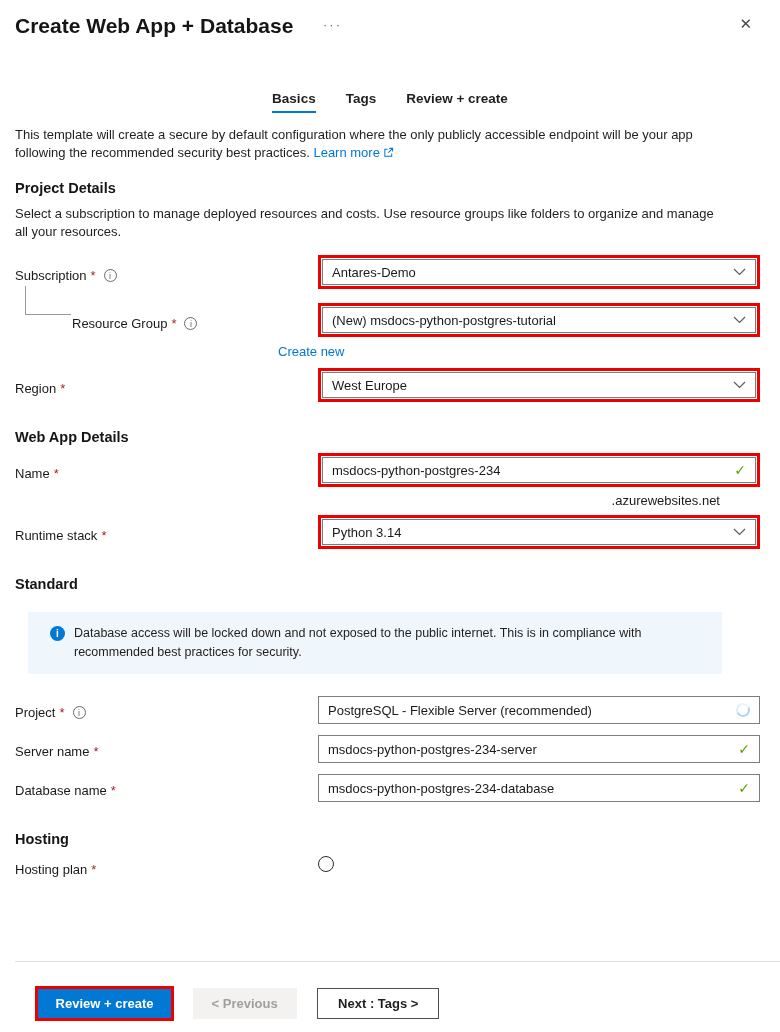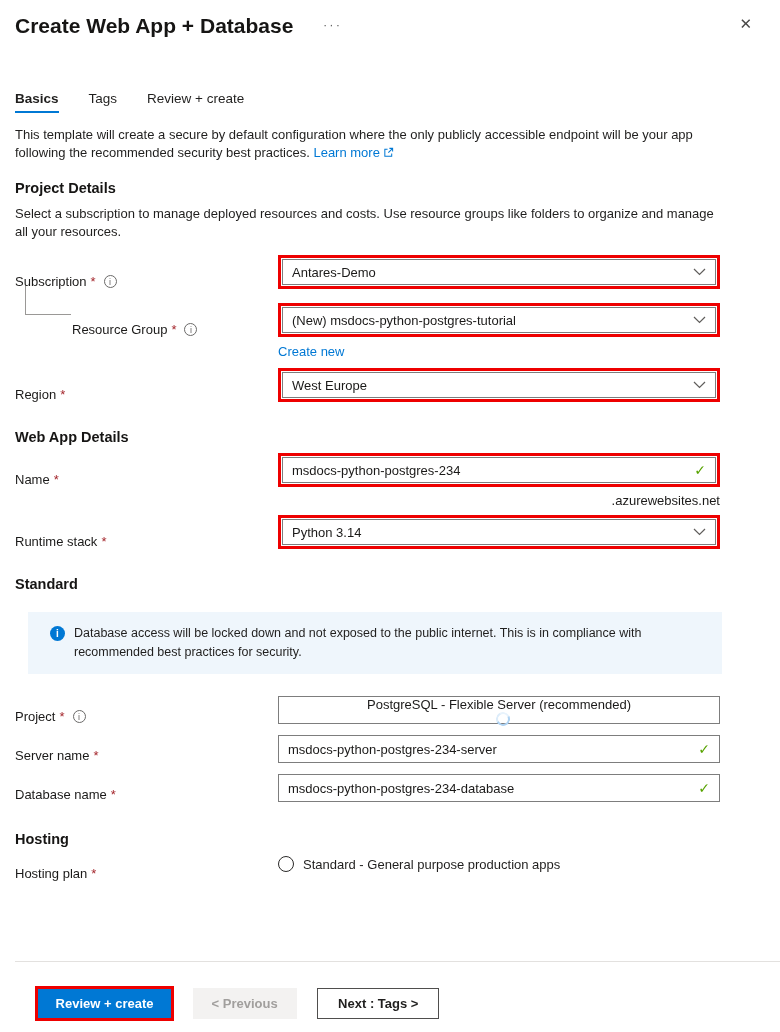--- a/index.html
+++ b/index.html
@@ -19,36 +19,36 @@
   }
   .page{width:780px;height:1032px;position:relative;}
 
   
   .header{padding:12px 15px 0 15px;position:relative;}
   .title{font-size:21px;font-weight:700;color:#161514;display:inline-block;line-height:28px;margin:0;}
   .ellipsis-btn{display:inline-block;margin-left:26px;color:#666;font-size:13px;letter-spacing:2px;vertical-align:4px;cursor:pointer;}
   .close-btn{position:absolute;top:14px;right:26px;font-size:15px;color:#494847;cursor:pointer;background:none;border:none;padding:2px;line-height:1;}
 
   
-  .tabs{margin:51px 15px 0 15px;display:flex;gap:30px;}
-  .tab{padding-bottom:5px;font-size:13.5px;color:#201f1e;cursor:pointer;border-bottom:2.5px solid transparent;}
+  .tabs{margin:51px 15px 0 15px;display:flex;gap:30px;justify-content:center;}
+  .tab{padding-bottom:5px;font-size:13.5px;color:#201f1e;cursor:pointer;border-bottom:2.5px solid transparent;font-weight:bold;}
   .tab.active{font-weight:700;border-bottom-color:var(--blue);}
 
   
   .intro{margin:13px 15px 0 15px;width:706px;line-height:18px;color:#201f1e;}
   .link{color:var(--blue);text-decoration:none;cursor:pointer;}
   .ext-icon{display:inline-block;vertical-align:-1px;margin-left:3px;}
 
   
   .section-heading{margin:18px 15px 0 15px;font-size:14.5px;font-weight:700;color:#161514;}
   .section-desc{margin:9px 15px 0 15px;width:706px;line-height:18px;color:#201f1e;}
 
   
   .form{margin-left:15px;}
-  .row{display:flex;align-items:flex-end;position:relative;}
+  .row{display:flex;align-items:center;position:relative;gap:40px;}
   .lbl-cell{flex:0 0 263px;padding-top:7px;display:flex;align-items:center;}
   .lbl-cell .req{color:#a4262c;margin-left:4px;}
   .info-icon{width:13px;height:13px;border:1px solid #6b6a69;border-radius:50%;margin-left:8px;
     display:inline-flex;align-items:center;justify-content:center;font-size:9px;color:#6b6a69;cursor:pointer;flex:0 0 13px;}
   .info-icon::before{content:"i";font-style:normal;}
   .ctrl-cell{flex:0 0 442px;}
   .annot{border:3px solid var(--red);padding:1px;background:#fff;}
   .field{height:26px;width:100%;border:1px solid var(--gray-border);background:#fff;
     display:flex;align-items:center;justify-content:space-between;padding:0 9px;font-size:13px;color:#1b1a19;cursor:pointer;}
   .chev{flex:0 0 auto;margin-left:8px;}
@@ -229,21 +229,21 @@
 
   <div class="form">
 
     <div class="row" style="margin-top:22px;">
       <div class="lbl-cell" style="padding-top:5px;">
         <span>Project</span>
           <span class="req">*</span>
         <span class="info-icon"></span>
       </div>
       <div class="ctrl-cell">
-        <div class="field" style="height:28px;flex-direction:column;">
+        <div class="field" style="height:28px;">
           <span>PostgreSQL - Flexible Server (recommended)</span>
           <span class="spinner"></span>
         </div>
       </div>
     </div>
 
     <div class="row" style="margin-top:11px;">
       <div class="lbl-cell" style="padding-top:5px;">
         <span>Server name</span>
           <span class="req">*</span>
@@ -272,21 +272,20 @@
     <div class="section-heading" style="margin-left:0;margin-top:29px;">Hosting</div>
 
     <div class="row" style="margin-top:9px;">
       <div class="lbl-cell" style="padding-top:2px;">
         <span>Hosting plan</span>
           <span class="req">*</span>
       </div>
       <div class="ctrl-cell">
         <div class="radio-row">
           <span class="radio"></span>
-          <span class="radio-lbl">Standard - General purpose production apps</span>
         </div>
       </div>
     </div>
   </div>
 
   <div class="footer">
     <span class="btn-annot">
       <button class="btn primary">Review + create</button>
     </span>
     <button class="btn ghost-disabled">&lt; Previous</button>

